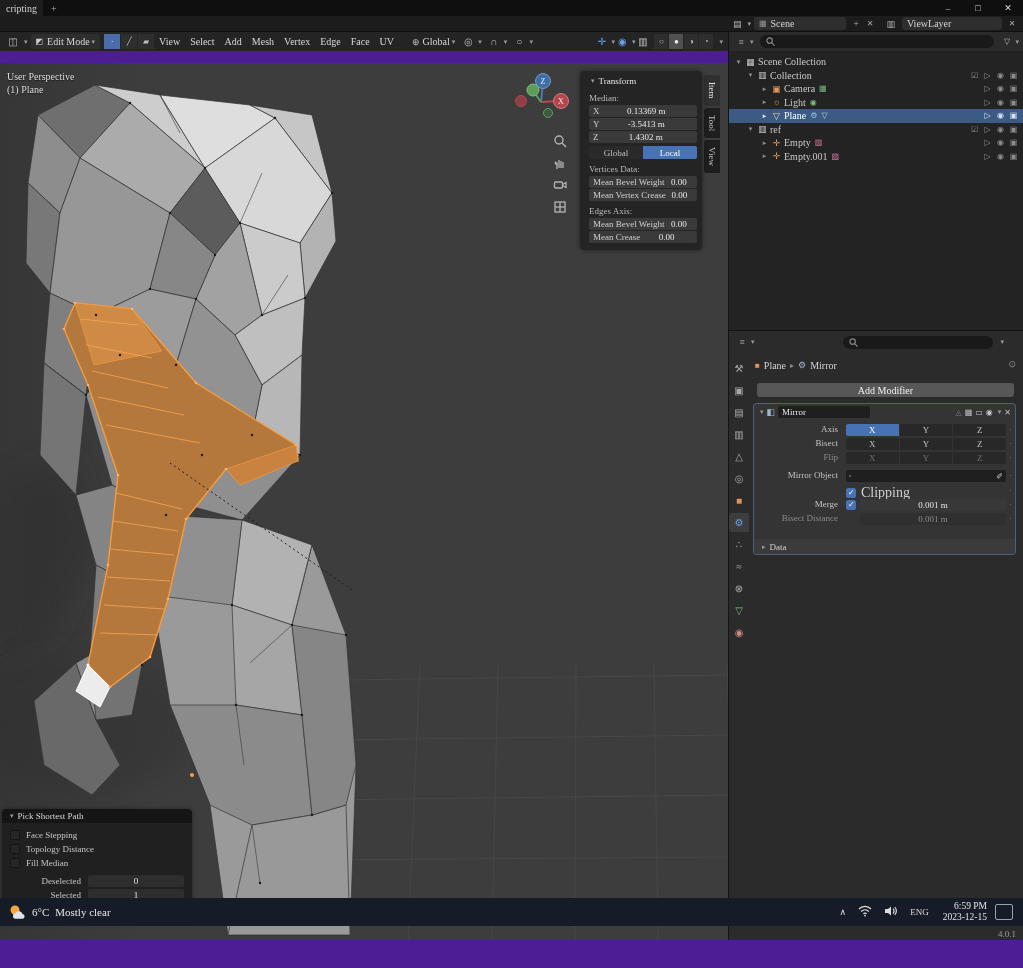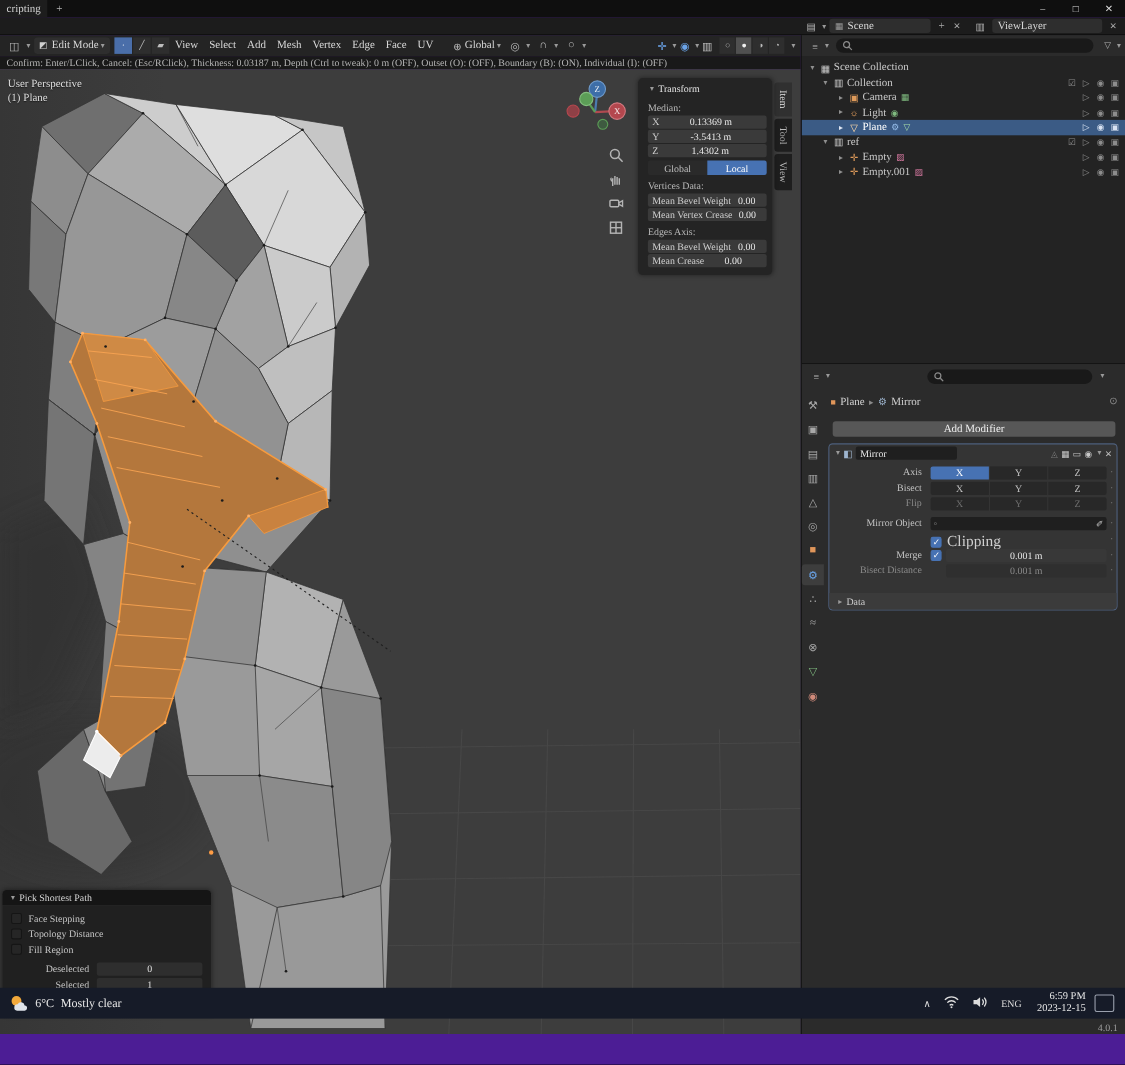--- a/index.html
+++ b/index.html
@@ -152,21 +152,20 @@
     <span class="ico" style="width:15px;color:#c0c0c0">▥</span>
     <div class="flex" style="margin:0 4px;gap:1px">
       <span class="smbtn" style="width:14px">○</span>
       <span class="smbtn" style="width:14px;background:#505050;color:#eee">●</span>
       <span class="smbtn" style="width:14px">◑</span>
       <span class="smbtn" style="width:14px">◔</span>
     </div>
     <span class="dd" style="margin-right:5px">▾</span>
   </div>
 
-  <div class="abs" id="hintbar">Confirm: Enter/LClick, Cancel: (Esc/RClick), Thickness: 0.03187 m, Depth (Ctrl to tweak): 0 m (OFF), Outset (O): (OFF), Boundary (B): (ON), Individual (I): (OFF)</div>
 
   <div class="abs" id="viewport">
     <svg width="728" height="877" viewBox="0 0 728 877" style="position:absolute;left:0;top:0">
       <defs>
         <filter id="soft" x="-60%" y="-60%" width="220%" height="220%">
             <feGaussianBlur stdDeviation="12"></feGaussianBlur>
           </filter>
         <linearGradient id="wall" x1="0" y1="0" x2="1" y2="0">
           <stop offset="0" stop-color="#363636"></stop>
             <stop offset="1" stop-color="#3d3d3d"></stop>
@@ -405,21 +404,21 @@
         <div class="cbrow">
           <span class="cb"></span>
           <span class="cblab">Face Stepping</span>
         </div>
         <div class="cbrow">
           <span class="cb"></span>
           <span class="cblab">Topology Distance</span>
         </div>
         <div class="cbrow">
           <span class="cb"></span>
-          <span class="cblab">Fill Region</span>
+          <span class="cblab">Fill Median</span>
         </div>
         <div class="oprow" style="margin-top:4px">
           <span class="olab">Deselected</span>
           <span class="ofield">0</span>
         </div>
         <div class="oprow">
           <span class="olab">Selected</span>
           <span class="ofield">1</span>
         </div>
         <div class="oprow">

